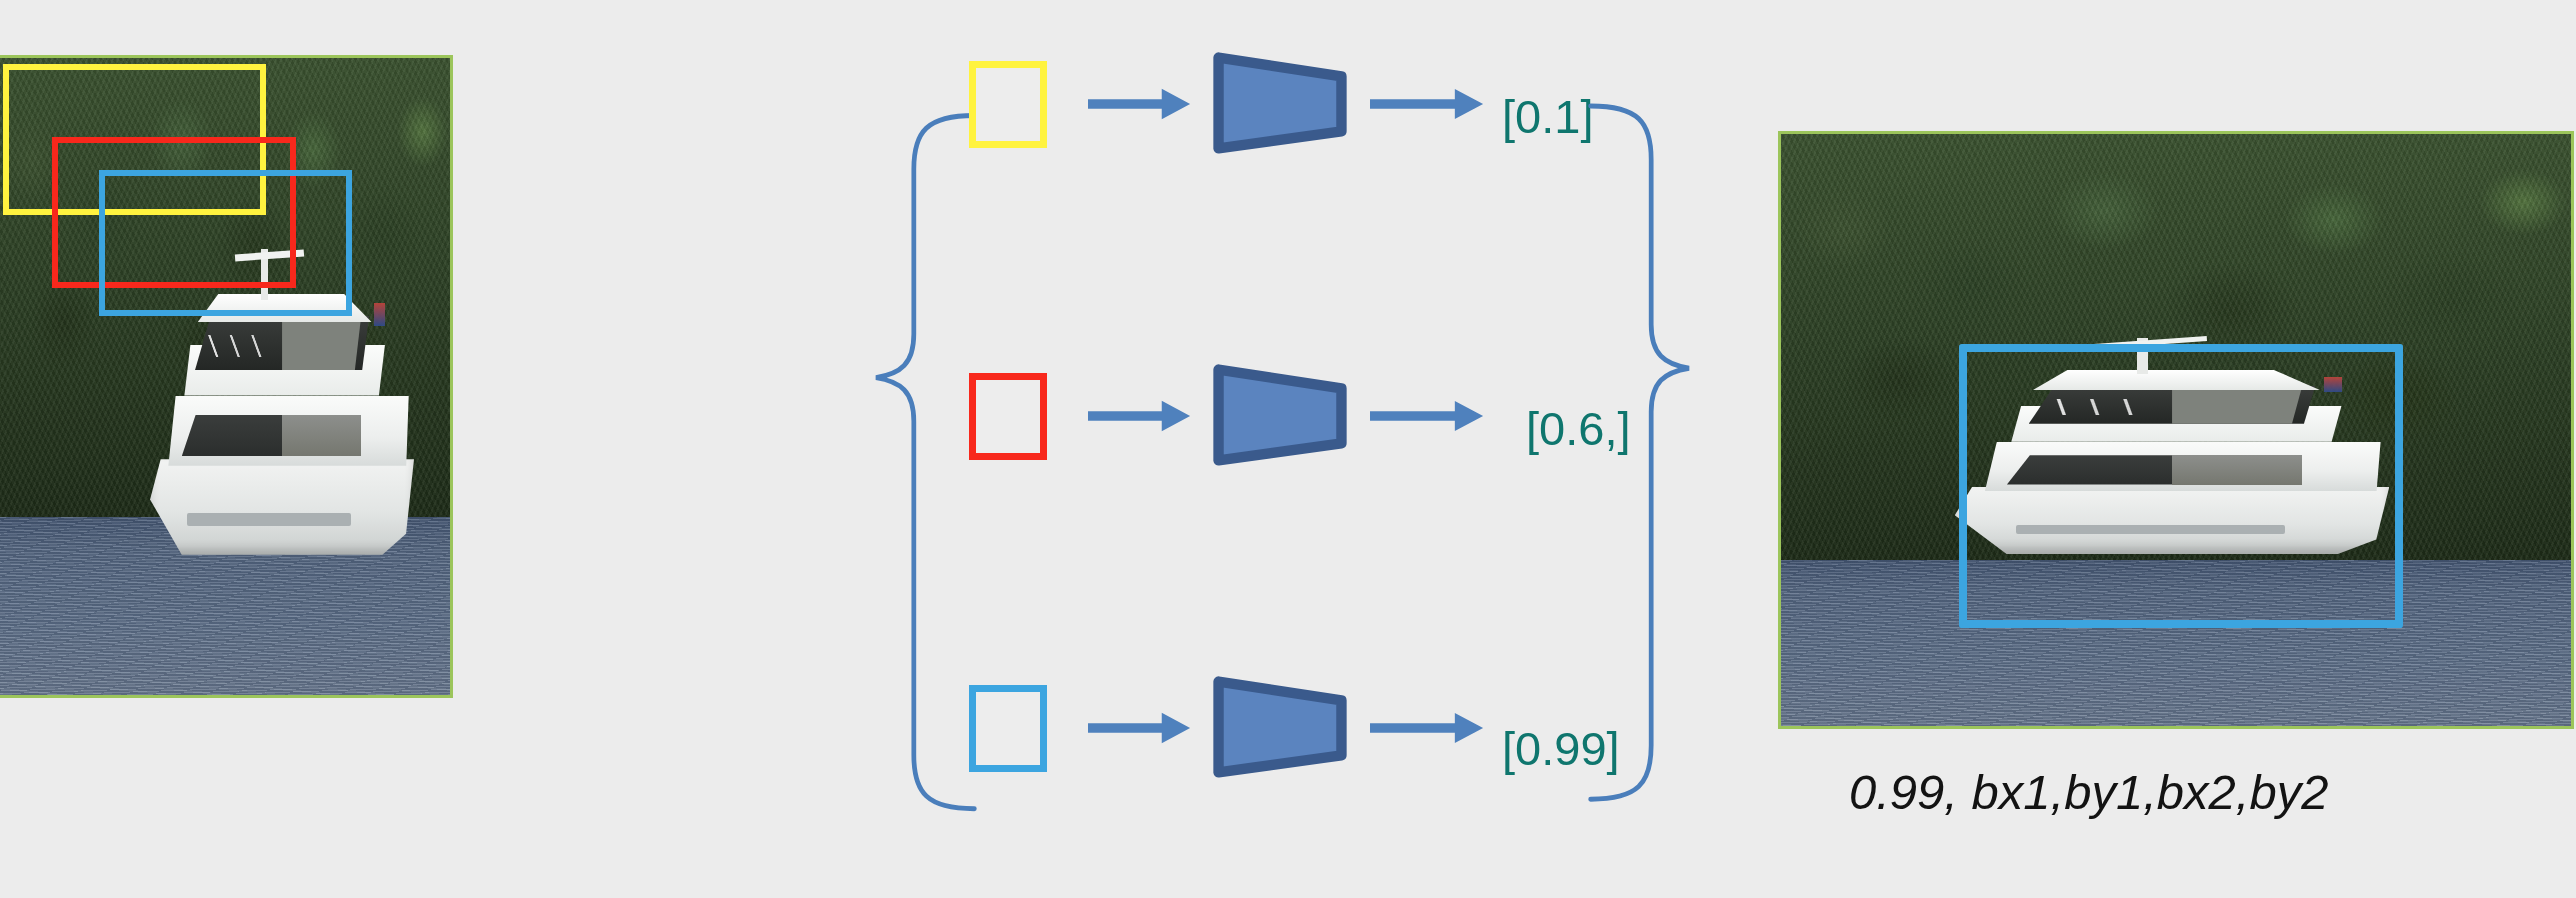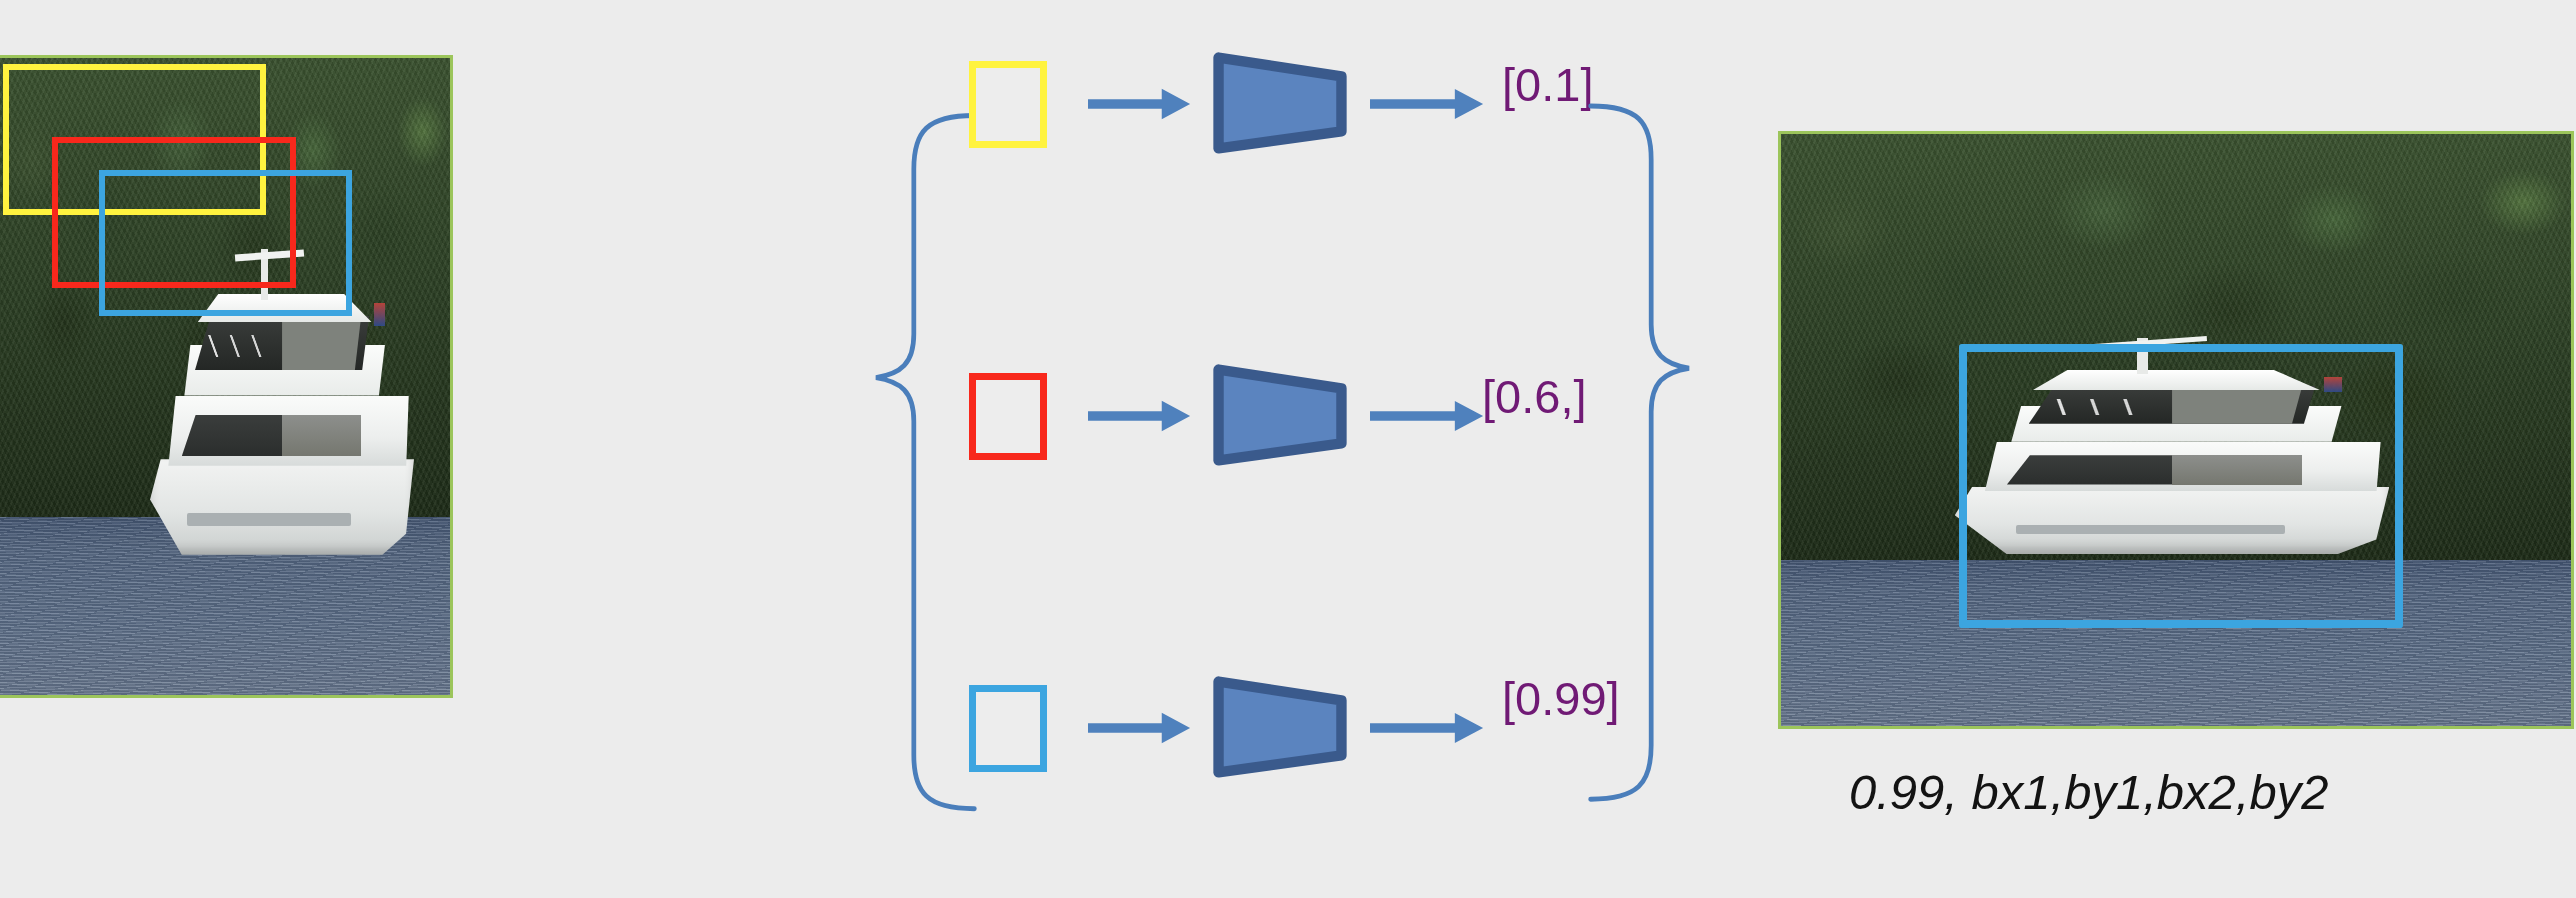--- a/index.html
+++ b/index.html
@@ -172,25 +172,26 @@
   .sq-blue   { border:7.6px solid #3CA5E0; }
 
   .arrow { position:absolute; height:38px; }
   .arrow svg { display:block; }
 
   .trap { position:absolute; }
   .trap svg { display:block; }
 
   .outval {
     position:absolute;
-    color:#701a75;
+    color:#0f766e;
     font-size:47px;
     font-family:"Liberation Sans", sans-serif;
     white-space:nowrap;
     letter-spacing:0px;
+    margin-top:32px;
   }
 
   
   .brace { position:absolute; }
   .brace svg { display:block; }
 
   
   .caption {
     position:absolute;
     color:#131313;
@@ -274,21 +275,21 @@
       <path d="M10 8 L140 28 L140 86 L10 104 Z" fill="#5B84BF" stroke="#3A5A8C" stroke-width="11" stroke-linejoin="round"></path>
     </svg>
   </div>
 
   <div class="arrow" style="left:424px; top:66px; width:115px;">
     <svg width="115" height="38" viewBox="0 0 122 40">
       <path d="M0 15 H90 V4 L120 20 L90 36 V25 H0 Z" fill="#4F81BD"></path>
     </svg>
   </div>
 
-  <div class="outval" style="left:536px; top:38px;">[0.6,]</div>
+  <div class="outval" style="left:580px; top:38px;">[0.6,]</div>
 </div>
 
 <div class="row" style="left:946px; top:643px; width:643px;">
   <div class="sq sq-blue" style="left:23px; top:42px;"></div>
 
   <div class="arrow" style="left:142px; top:66px; width:104px;">
     <svg width="104" height="38" viewBox="0 0 110 40">
       <path d="M0 15 H78 V4 L108 20 L78 36 V25 H0 Z" fill="#4F81BD"></path>
     </svg>
   </div>
@@ -298,21 +299,21 @@
       <path d="M10 8 L140 28 L140 86 L10 104 Z" fill="#5B84BF" stroke="#3A5A8C" stroke-width="11" stroke-linejoin="round"></path>
     </svg>
   </div>
 
   <div class="arrow" style="left:424px; top:66px; width:115px;">
     <svg width="115" height="38" viewBox="0 0 122 40">
       <path d="M0 15 H90 V4 L120 20 L90 36 V25 H0 Z" fill="#4F81BD"></path>
     </svg>
   </div>
 
-  <div class="outval" style="left:556px; top:28px;text-align:right;">[0.99]</div>
+  <div class="outval" style="left:556px; top:46px;text-align:right;">[0.99]</div>
 </div>
 
 <div class="brace" style="left:1581px; top:-5.7px; width:199px; height:908px;">
   <svg width="199" height="908" viewBox="0 0 210 960" fill="none">
     <path d="M10 8 C60 8 74 24 74 62 L74 228 C74 258 88 268 114 272 C88 276 74 286 74 316 L74 652 C74 690 60 706 10 706" stroke="#4A7EBB" stroke-width="5" fill="none" stroke-linecap="round" transform="translate(0,110) scale(1,1.05)"></path>
   </svg>
 </div>
 
 <div class="photo-panel" style="left:1778px; top:131px; width:796px; height:598px;">
   <div class="photo-inner">

